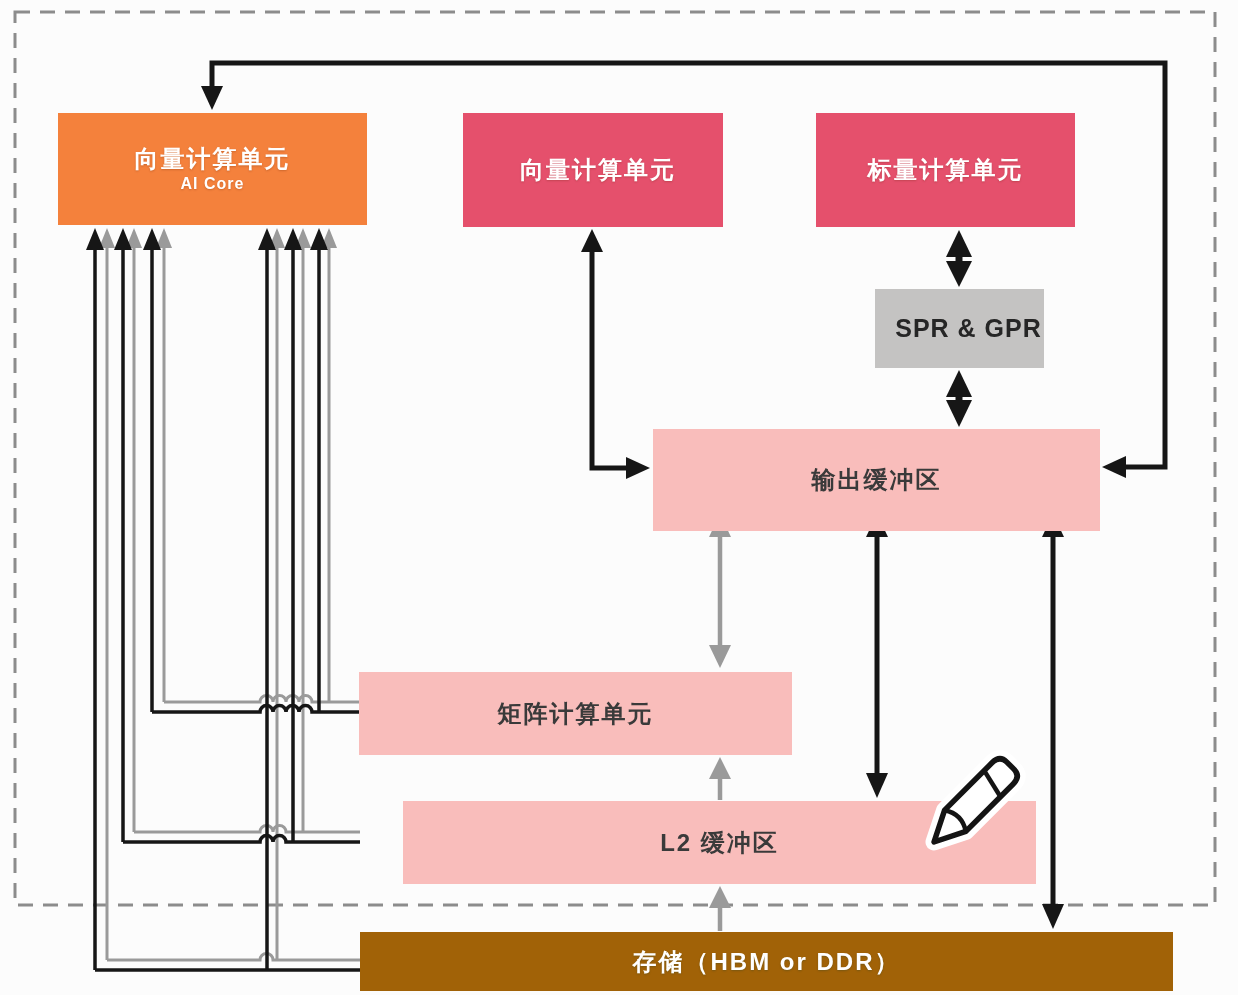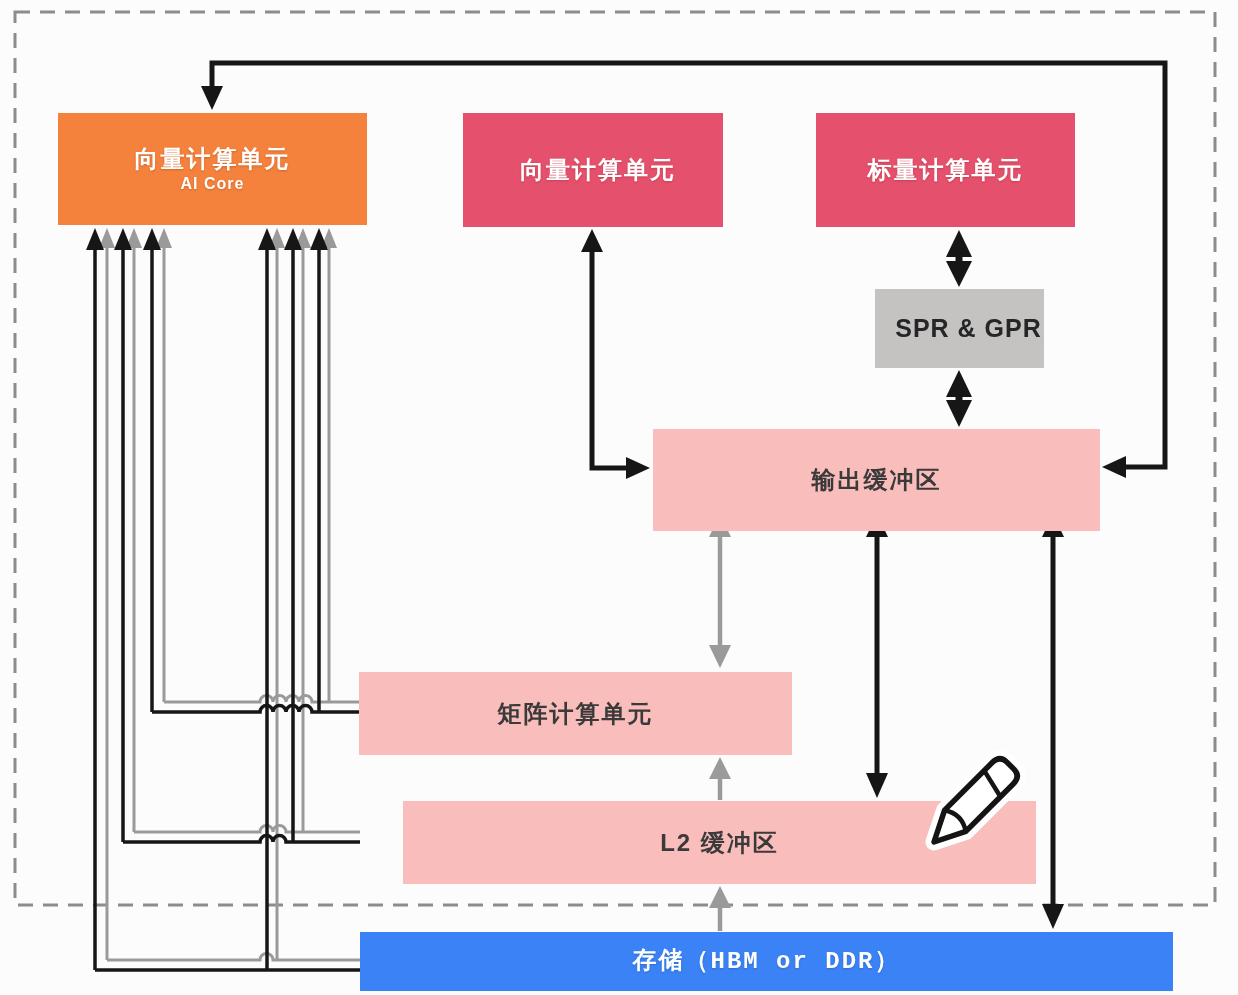--- a/index.html
+++ b/index.html
@@ -132,21 +132,21 @@
   </div>
 
   <div class="node buffer" style="left: 359px; top: 672px; width: 433px; height: 83px; background: rgb(249, 189, 187);">
     <div class="l1">矩阵计算单元</div>
   </div>
 
   <div class="node buffer" style="left: 357px; top: 801px; width: 633px; height: 83px; background: rgb(249, 189, 187); margin-left: 46px;">
     <div class="l1">L2 缓冲区</div>
   </div>
 
-  <div class="node mem" style="left: 360px; top: 932px; width: 813px; height: 59px; background: #3b82f6; font-family: Liberation Mono, monospace;">
+  <div class="node mem" style="left: 360px; top: 932px; width: 813px; height: 59px; background: #a16207;">
     <div class="l1">存储（HBM or DDR）</div>
   </div>
 
   <svg id="pencil" viewBox="0 0 1238 995" xmlns="http://www.w3.org/2000/svg">
     <g transform="translate(934,842) rotate(-45)">
       <path d="M 0 0 L 30 -15 L 97 -15 Q 108 -15 108 -5 L 108 5 Q 108 15 97 15 L 30 15 Z" fill="#ffffff" stroke="#ffffff" stroke-width="17" stroke-linejoin="round"></path>
       <path d="M 0 0 L 30 -15 L 97 -15 Q 108 -15 108 -5 L 108 5 Q 108 15 97 15 L 30 15 Z" fill="#ffffff" stroke="#141414" stroke-width="5.5" stroke-linejoin="round"></path>
       <path d="M 30 -15 Q 40 0 30 15" fill="none" stroke="#141414" stroke-width="4.5"></path>
       <path d="M 86 -15 L 79 15" fill="none" stroke="#141414" stroke-width="4.5"></path>
     </g>

